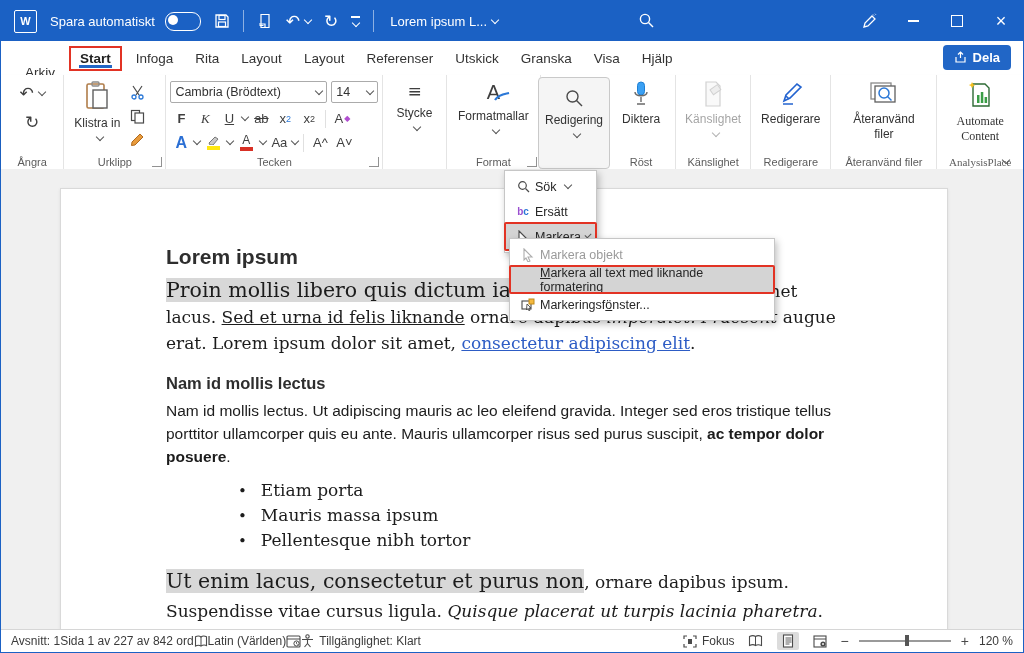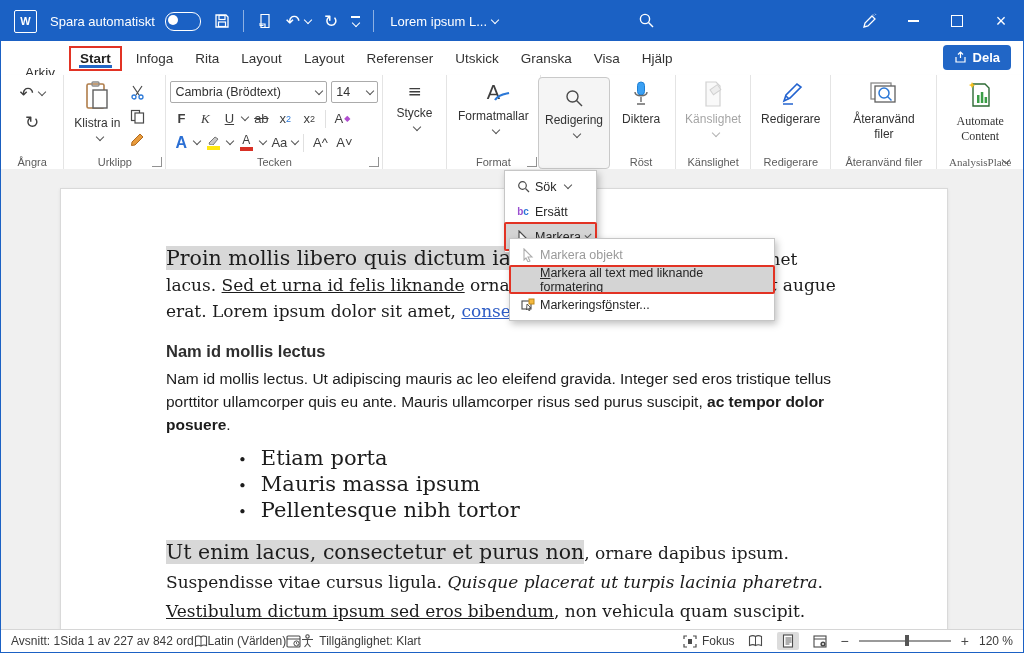--- a/index.html
+++ b/index.html
@@ -59,21 +59,21 @@
 
   
   .docarea{position:absolute;left:0;top:168px;width:100%;height:463px;background:#f0f0f0;overflow:hidden;}
   .page{position:absolute;left:59px;top:19px;width:886px;height:460px;background:#fff;
         border:1px solid #d9d9d9;box-shadow:0 1px 3px rgba(0,0,0,.08);}
   .content{position:absolute;left:105px;top:56px;width:672px;color:#1c1c1c;}
   .h1{font-family:"Liberation Sans",sans-serif;font-size:21px;color:#2e2e2e;margin:0 0 8px;}
   .pserif{font-family:"DejaVu Serif","Liberation Serif",serif;font-size:17px;line-height:26px;margin:0 0 14px;}
   .h2{font-family:"Liberation Sans",sans-serif;font-size:16.5px;color:#2e2e2e;margin:18px 0 6px;}
   .psans{font-family:"Liberation Sans",sans-serif;font-size:15.5px;line-height:23px;margin:0 0 10px;}
-  .bullets{font-family:"DejaVu Serif","Liberation Serif",serif;font-size:21px;line-height:24px;margin:4px 0 14px;padding-left:72px;list-style:none;}
+  .bullets{font-family:"DejaVu Serif","Liberation Serif",serif;font-size:17px;line-height:24px;margin:4px 0 14px;padding-left:72px;list-style:none;}
   .bullets li::before{content:"•";margin-right:14px;font-size:15px;}
   .sel{background:#d8d8d8;}
   .big{font-size:20.5px;}
   .u{text-decoration:underline;}
   .i{font-style:italic;}
   .b{font-weight:bold;}
   .link{color:#2d5cc5;text-decoration:underline;}
 
   
   .menuA{position:absolute;left:503px;top:169px;width:91px;background:#fff;border:1px solid #c6c6c6;
@@ -380,20 +380,21 @@
       </div>
       <span class="glabel">AnalysisPlace</span>
     </div>
 
     <span class="chev ribbon-collapse"></span>
   </div>
 
   <div class="docarea">
     <div class="page">
       <div class="content">
+        <h1 class="h1">Lorem ipsum</h1>
         <p class="pserif"><span class="sel big">Proin mollis libero quis dictum iaculis.</span><span> Fusce in faucibus sit amet lacus. </span><span class="u">Sed et urna id felis liknande</span><span> ornare dapibus </span><span class="i">imperdiet. Praesent</span><span> augue erat. Lorem ipsum dolor sit amet, </span><span class="link">consectetur adipiscing elit</span><span>.</span></p>
         <h2 class="h2">Nam id mollis lectus</h2>
         <p class="psans"><span>Nam id mollis lectus. Ut adipiscing mauris ac leo eleifend gravida. Integer sed eros tristique tellus porttitor ullamcorper quis eu ante. Mauris ullamcorper risus sed purus suscipit, </span><span class="b">ac tempor dolor posuere</span><span>.</span></p>
         <ul class="bullets">
           <li>Etiam porta</li>
           <li>Mauris massa ipsum</li>
           <li>Pellentesque nibh tortor</li>
         </ul>
         <p class="pserif" style="line-height:29px;"><span class="sel big">Ut enim lacus, consectetur et purus non</span><span>, ornare dapibus ipsum. Suspendisse vitae cursus ligula. </span><span class="i">Quisque placerat ut turpis lacinia pharetra</span><span>. </span><span class="u">Vestibulum dictum ipsum sed eros bibendum</span><span>, non vehicula quam suscipit. </span></p>
 

